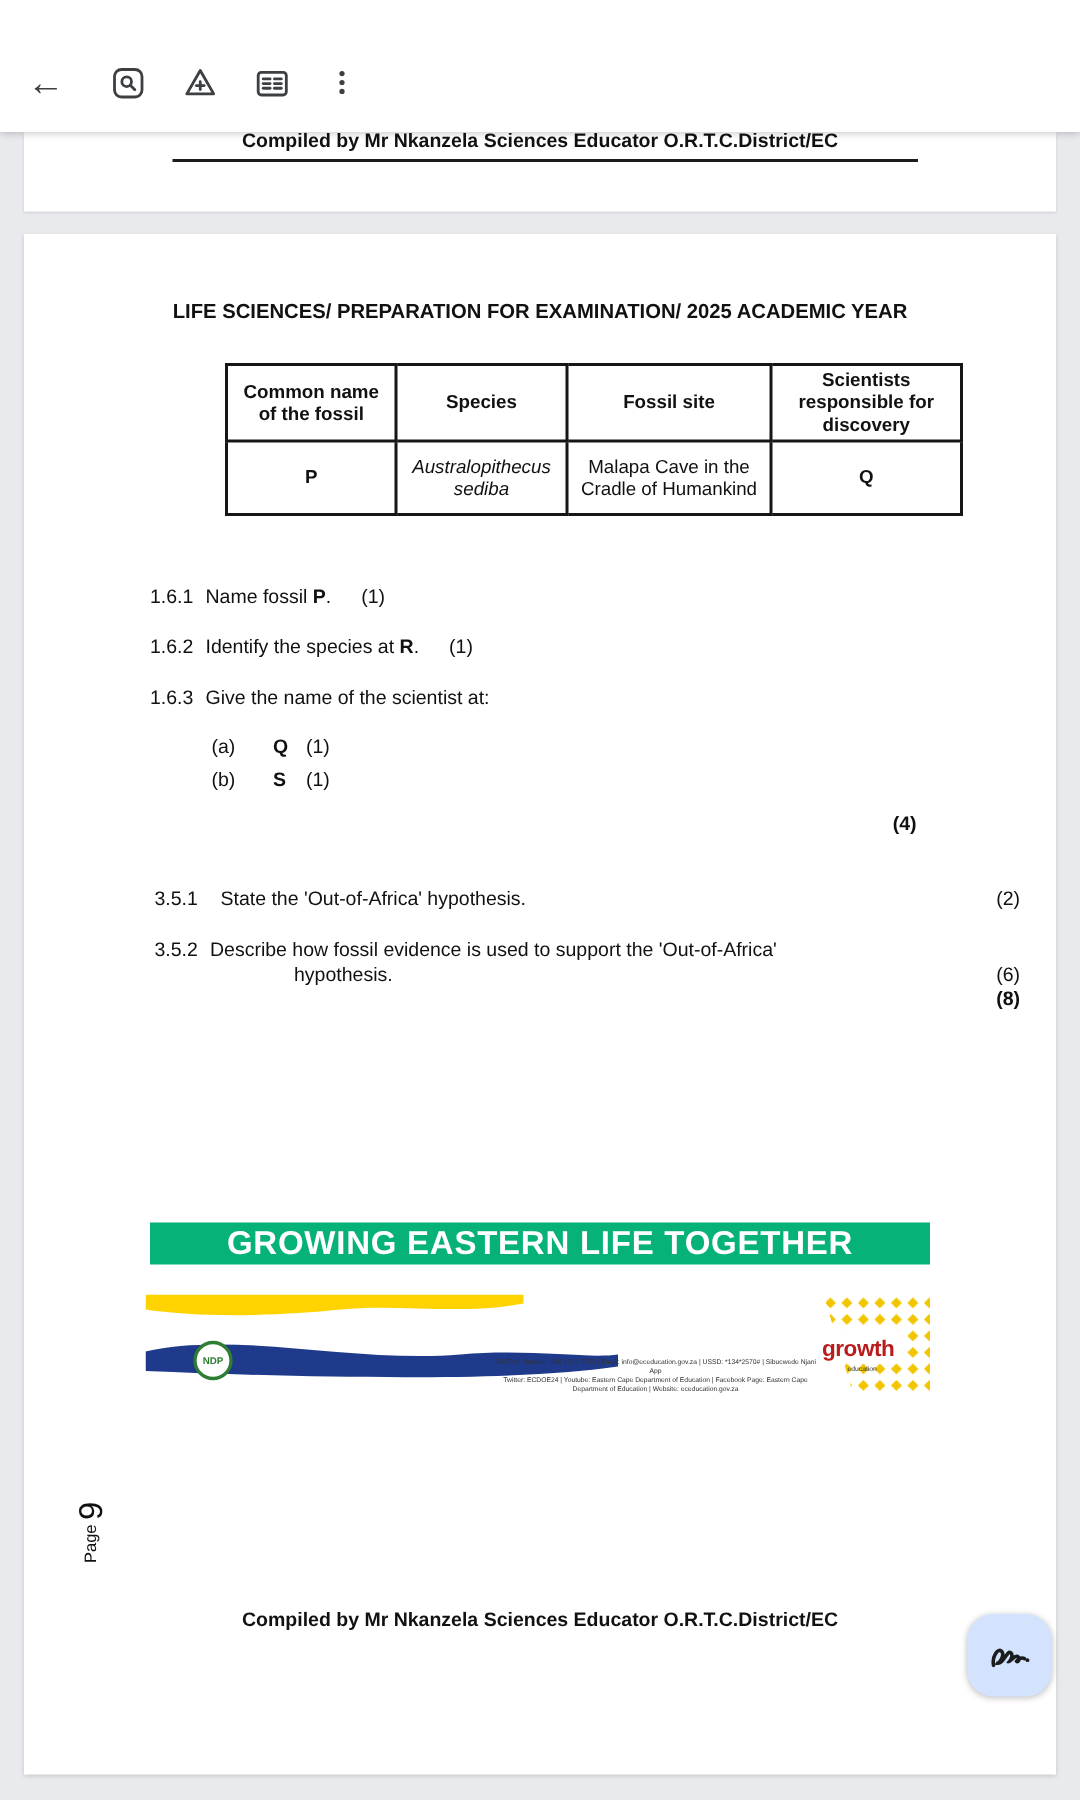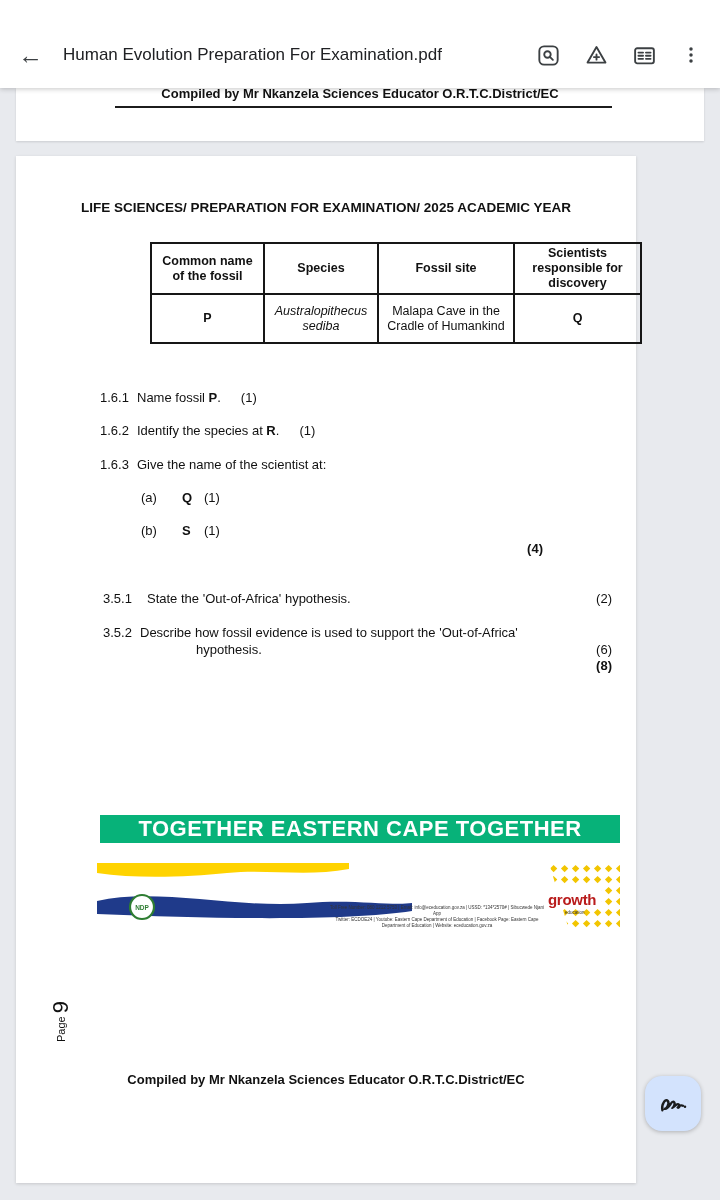--- a/index.html
+++ b/index.html
@@ -23,21 +23,21 @@
   .prevpage{
     position:absolute;top:88px;left:16px;width:688px;height:53px;background:#ffffff;
     overflow:hidden;box-shadow:0 1px 2px rgba(0,0,0,.12);
   }
   .prevpage .pfooter{
     margin-top:-2px;text-align:center;font-weight:bold;font-size:13px;color:#111;line-height:16px;
   }
   .prevpage .pline{height:2px;background:#1c1c1c;width:497px;margin:4px 0 0 99px;}
   
   .page{
-    position:absolute;top:156px;left:16px;width:620px;height:1027px;background:#ffffff;
+    position:absolute;top:156px;left:16px;width:688px;height:1027px;background:#ffffff;
     box-shadow:0 1px 3px rgba(0,0,0,.15);
   }
   .doc-title{position:absolute;top:44px;left:0;right:0;text-align:center;font-weight:bold;font-size:13.5px;}
   
   table.fossil{position:absolute;top:86px;left:134px;border-collapse:collapse;table-layout:fixed;width:490px;}
   table.fossil th,table.fossil td{
     border:2px solid #161616;text-align:center;vertical-align:middle;
     font-size:12.5px;line-height:15px;padding:2px 4px;box-sizing:border-box;
   }
   table.fossil th{font-weight:bold;height:48px;}
@@ -47,21 +47,21 @@
   .bold{font-weight:bold;}
   .ital{font-style:italic;}
   
   .qline{position:absolute;font-size:13px;line-height:17px;white-space:nowrap;}
   .qnum{display:inline-block;width:37px;}
   .marks{margin-left:20px;}
   .q161{top:233px;left:84px;}
   .q162{top:266px;left:84px;}
   .q163{top:300px;left:84px;}
   .q163a{top:333px;left:125px;}
-  .q163b{top:366px;left:125px;}
+  .q163b{top:355px;left:125px;}
   .sub-lab{display:inline-block;width:24px;}
   .sub-bold{display:inline-block;width:22px;margin-left:17px;font-weight:bold;}
   .subtotal{top:384px;left:0;right:93px;text-align:right;font-weight:bold;}
   .q35{top:400px;left:84px;}
   .q35 .qnum{width:52px;}
   .q351{top:434px;left:87px;}
   .q351 .qnum{width:44px;}
   .q352{top:468px;left:87px;}
   .q352 .qnum{width:37px;}
   .q352-l2{top:485px;left:180px;}
@@ -97,21 +97,20 @@
     position:absolute;left:645px;top:1076px;width:56px;height:55px;border-radius:17px;
     background:#d3e3fd;display:flex;align-items:center;justify-content:center;
     box-shadow:0 1px 4px rgba(0,0,0,.25);cursor:pointer;z-index:30;
   }
 </style>
 </head>
 <body>
 
 <div class="appbar">
   <span class="back">←</span>
-  <div class="appbar-title">Human Evolution Preparation For Examination.pdf</div>
   <div class="appbar-icons">
     <span>
       <svg width="25" height="25" viewBox="0 0 24 24" fill="none" stroke="#3c4043" stroke-width="1.8" stroke-linecap="round">
         <rect x="3.2" y="3.2" width="17.6" height="17.6" rx="4.5"></rect>
         <circle cx="11" cy="11" r="3.1"></circle>
         <line x1="13.3" y1="13.3" x2="16.2" y2="16.2"></line>
       </svg>
     </span>
     <span>
       <svg width="25" height="25" viewBox="0 0 24 24" fill="none" stroke="#3c4043" stroke-width="1.8" stroke-linejoin="round" stroke-linecap="round">
@@ -195,21 +194,21 @@
   </div>
   <div class="rmark m2">(2)</div>
 
   <div class="qline q352">
     <span class="qnum">3.5.2</span><span>Describe how fossil evidence is used to support the 'Out-of-Africa'</span>
   </div>
   <div class="qline q352-l2">hypothesis.</div>
   <div class="rmark m6">(6)</div>
   <div class="rmark m8">(8)</div>
 
-  <div class="banner">TOGETHER EASTERN CAPE TOGETHER</div>
+  <div class="banner">GROWING EASTERN LIFE TOGETHER</div>
 
   <div class="logos">
     <svg width="523" height="67" viewBox="0 0 523 67">
       <defs>
         <pattern id="diam" width="11" height="11" patternUnits="userSpaceOnUse">
           <rect x="3" y="3" width="5.2" height="5.2" fill="#f2c500" transform="rotate(45 5.6 5.6)"></rect>
         </pattern>
       </defs>
 
       <path d="M0,0 L252,0 L252,6 C210,14 170,6 130,10 C90,14 40,16 0,10 Z" fill="#ffd300"></path>

